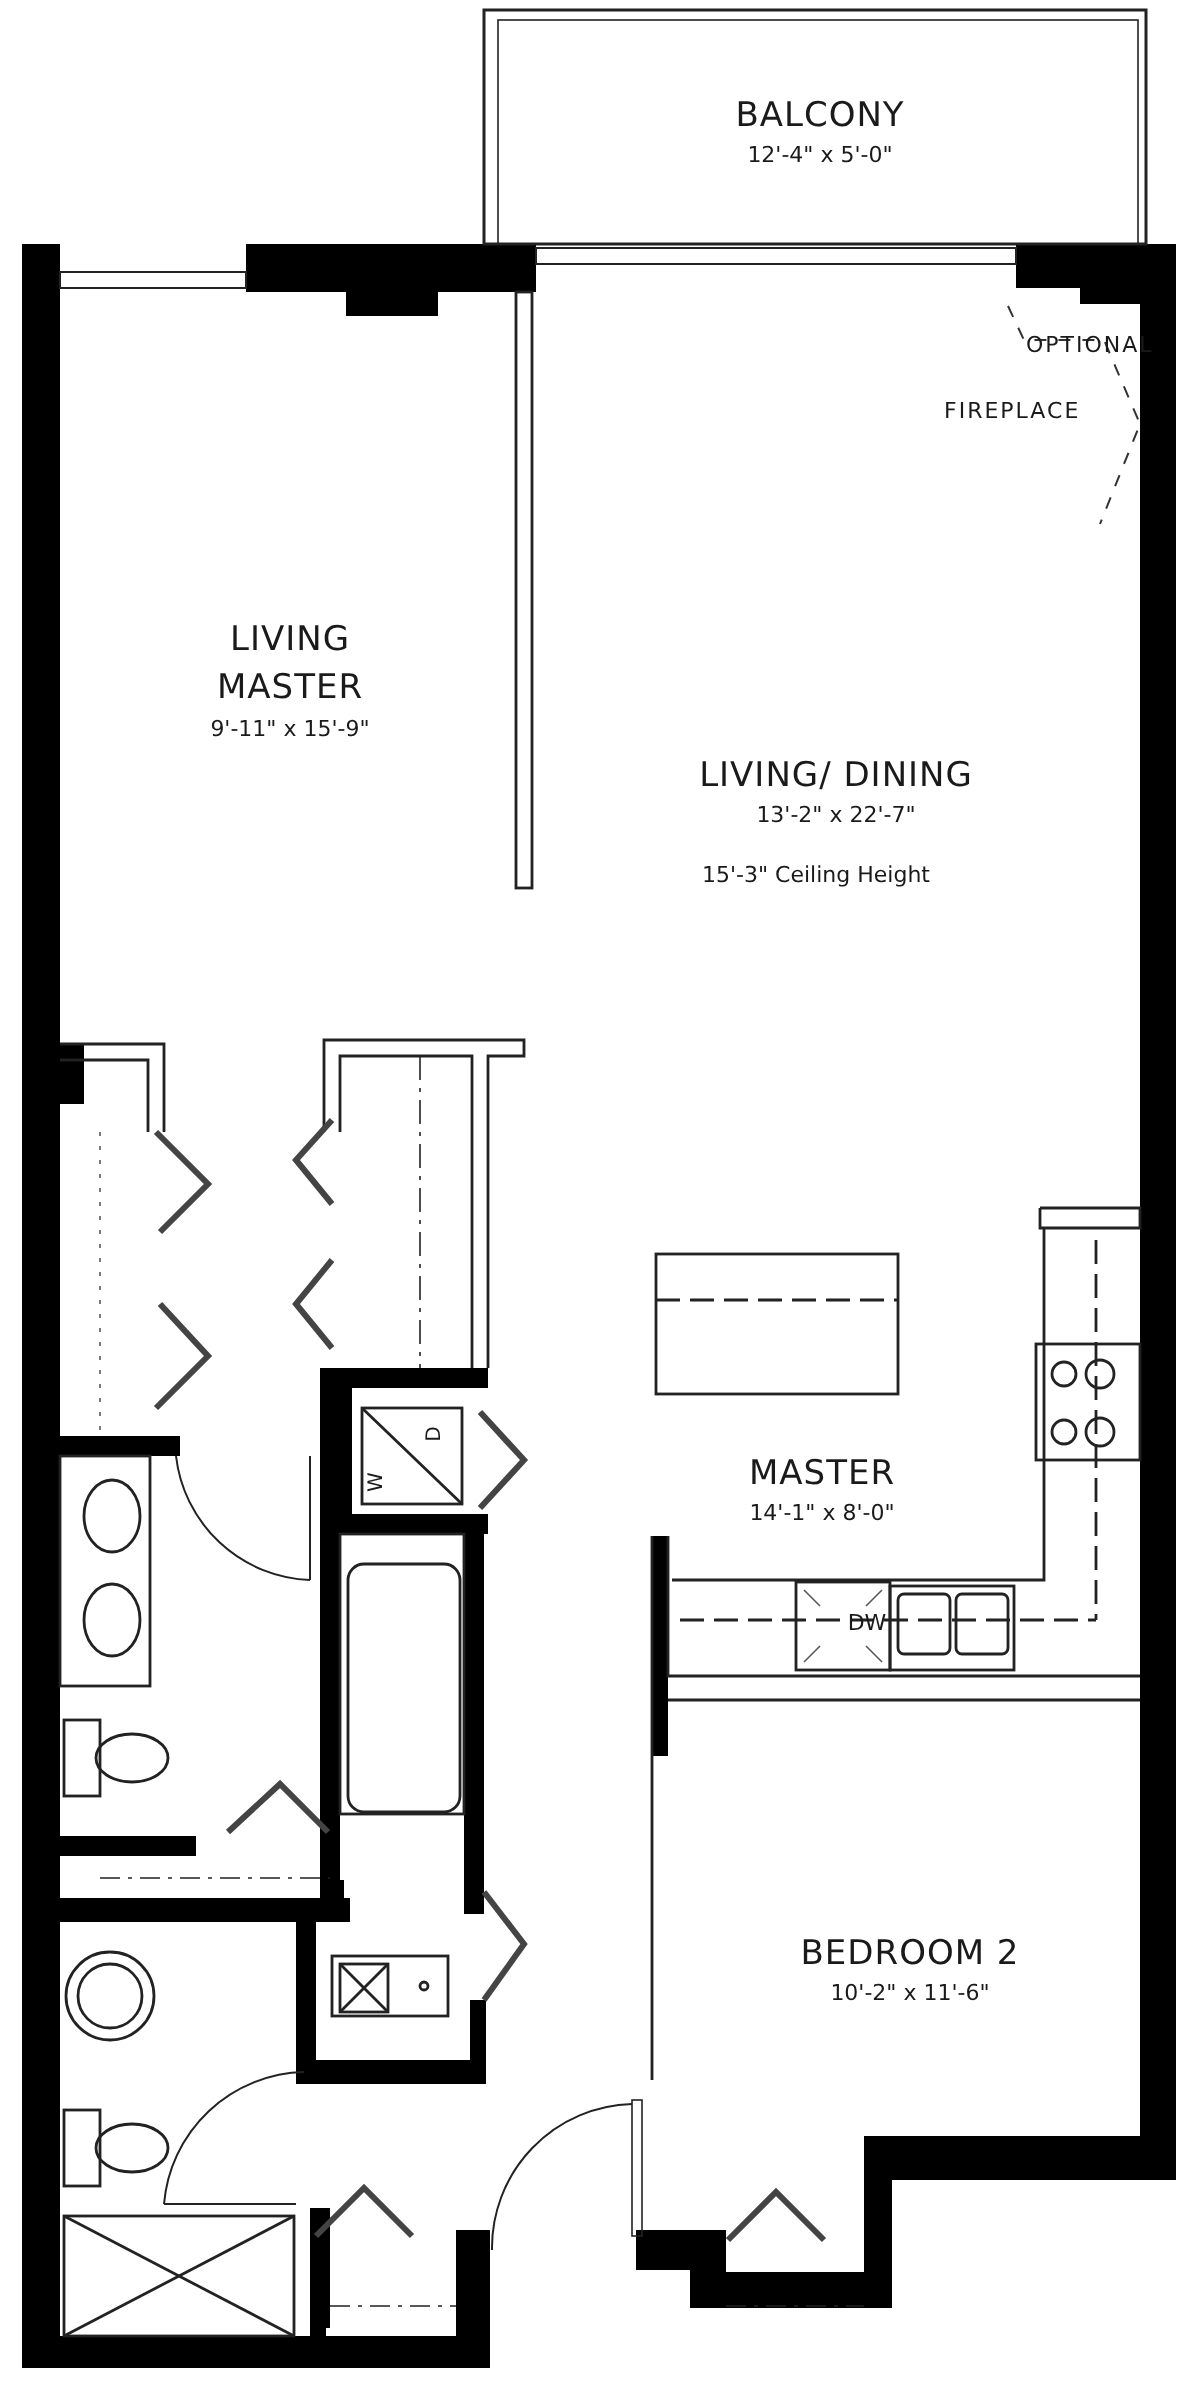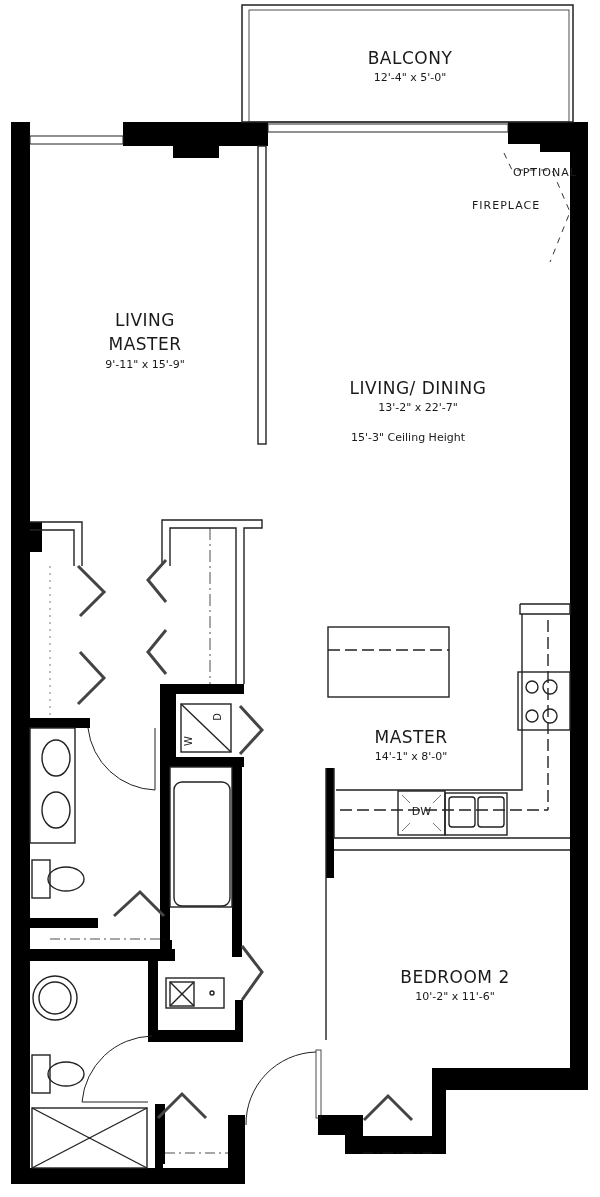--- a/index.html
+++ b/index.html
@@ -178,18 +178,18 @@
 <div class="lbl room-name" style="left:70px;top:333px;width:150px;">MASTER</div>
 <div class="lbl room-dim" style="left:70px;top:358px;width:150px;">9'-11" x 15'-9"</div>
 
 <div class="lbl room-name" style="left:318px;top:377px;width:200px;text-align:center;">LIVING/ DINING</div>
 <div class="lbl room-dim" style="left:318px;top:401px;width:200px;">13'-2" x 22'-7"</div>
 <div class="lbl note" style="left:318px;top:431px;width:180px;">15'-3" Ceiling Height</div>
 
 <div class="lbl room-name" style="left:336px;top:726px;width:150px;">MASTER</div>
 <div class="lbl room-dim" style="left:336px;top:750px;width:150px;">14'-1" x 8'-0"</div>
 
-<div class="lbl room-dim" style="left:398px;top:805px;width:47px;">DW</div>
+<div class="lbl room-dim" style="left:398px;top:805px;width:47px;padding-left:12px;">DW</div>
 <div class="lbl room-dim" style="left:184px;top:734px;font-size:10px;transform:rotate(-90deg);">W</div>
 <div class="lbl room-dim" style="left:214px;top:710px;font-size:10px;transform:rotate(-90deg);">D</div>
 
 <div class="lbl room-name" style="left:380px;top:966px;width:150px;">BEDROOM 2</div>
 <div class="lbl room-dim" style="left:380px;top:990px;width:150px;">10'-2" x 11'-6"</div>
 
 </body></html>

